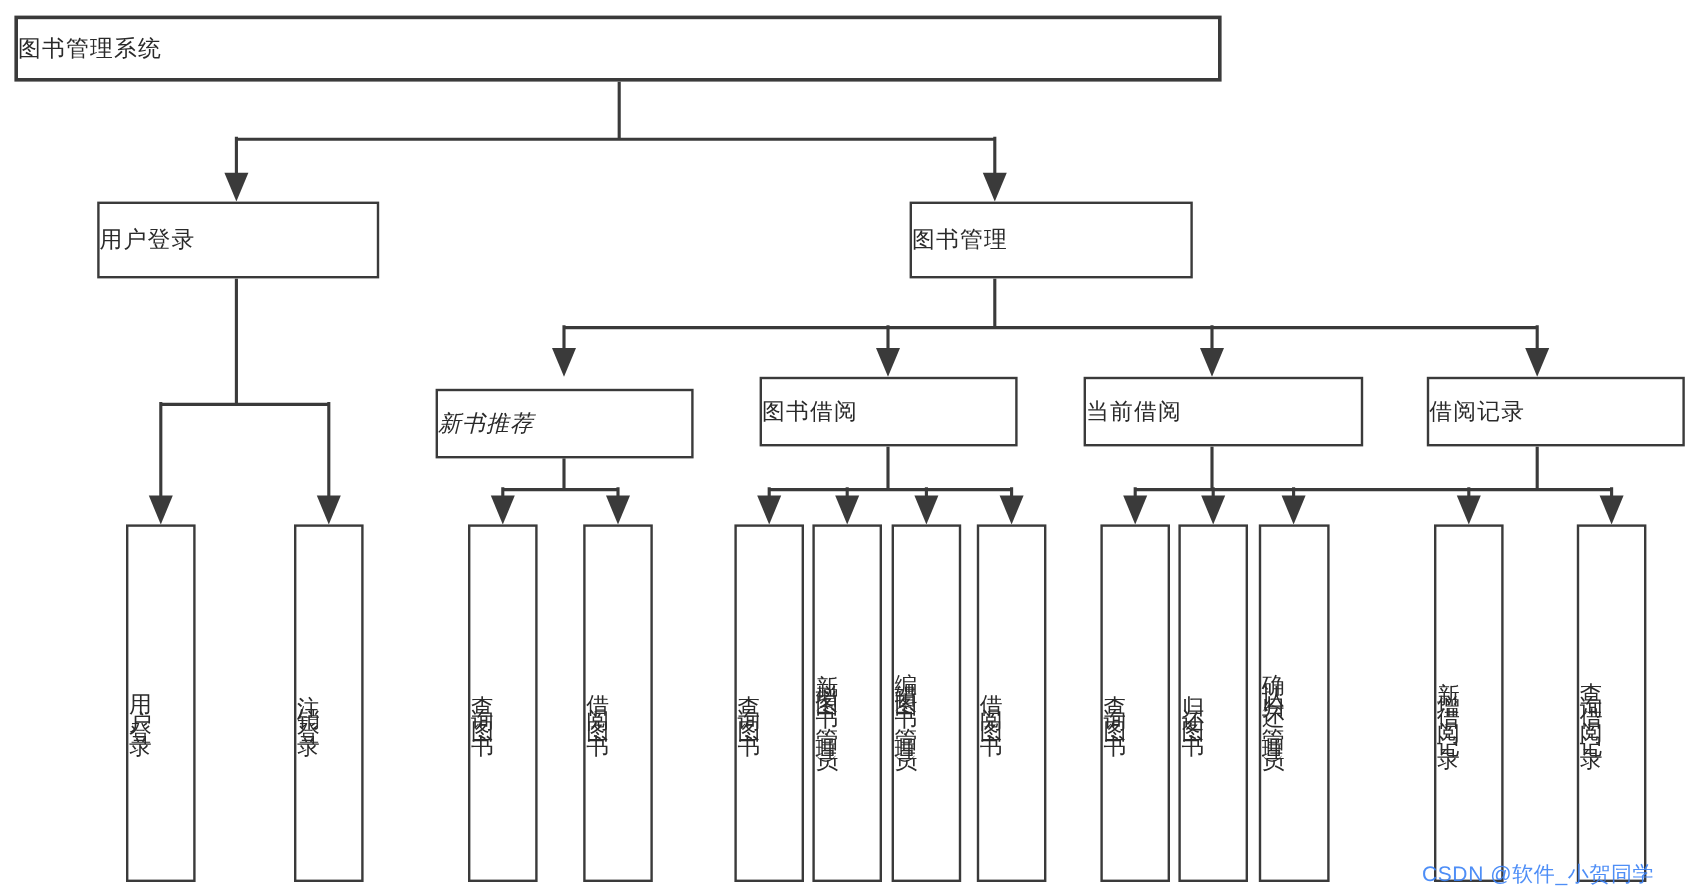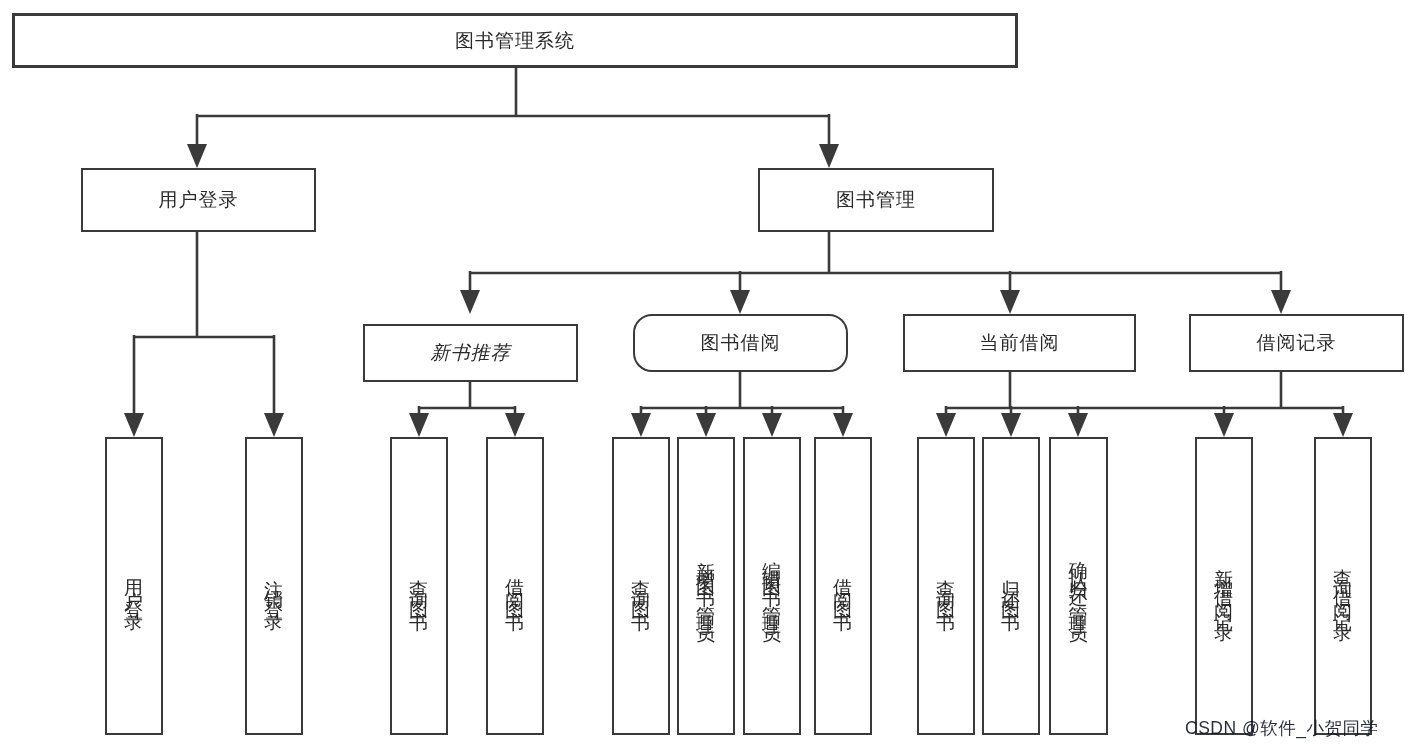--- a/index.html
+++ b/index.html
@@ -10,21 +10,21 @@
     font-family:"Liberation Sans","DejaVu Sans",sans-serif;
     color:#2a2a2a;
     overflow:hidden;
   }
   svg.connectors{position:absolute;left:0;top:0;z-index:1;}
   .node{
     position:absolute;
     background:#ffffff;
     border:2.5px solid #3a3a3a;
     box-sizing:border-box;
-    display:flex;align-items:center;justify-content:center;
+    display:flex;align-items:center;
     z-index:2;
   }
   .node.root{border-width:3px;}
   .hlabel{
     font-size:19px;
     letter-spacing:1px;
     color:#2a2a2a;
     white-space:nowrap;
   }
   .vlabel{
@@ -34,21 +34,21 @@
     line-height:1;
     letter-spacing:11px;
     color:#2a2a2a;
   }
   .vlabel.long{letter-spacing:9px;}
   .watermark{
     position:absolute;
     left:1185px;top:716px;
     font-size:17.5px;
     letter-spacing:0.5px;
-    color:#0f172a;
+    color:#3b82f6;
     opacity:0.9;
     z-index:3;
     white-space:nowrap;
   }
 </style>
 </head>
 <body>
 
 <div class="stage">
 
@@ -105,21 +105,21 @@
   <div class="node" style="left:81px;top:168px;width:235px;height:64px;">
     <span class="hlabel">用户登录</span>
   </div>
   <div class="node" style="left:711px;top:168px;width:236px;height:64px;margin-left:47px;">
     <span class="hlabel">图书管理</span>
   </div>
 
   <div class="node" style="left:363px;top:324px;width:215px;height:58px;font-style:italic;">
     <span class="hlabel">新书推荐</span>
   </div>
-  <div class="node" style="left:633px;top:314px;width:215px;height:58px;border-radius:19px;">
+  <div class="node" style="left:633px;top:314px;width:215px;height:58px;">
     <span class="hlabel">图书借阅</span>
   </div>
   <div class="node" style="left:903px;top:314px;width:233px;height:58px;">
     <span class="hlabel">当前借阅</span>
   </div>
   <div class="node" style="left:1173px;top:314px;width:215px;height:58px;margin-left:16px;">
     <span class="hlabel">借阅记录</span>
   </div>
 
   <div class="node" style="left:105px;top:437px;width:58px;height:298px;">

